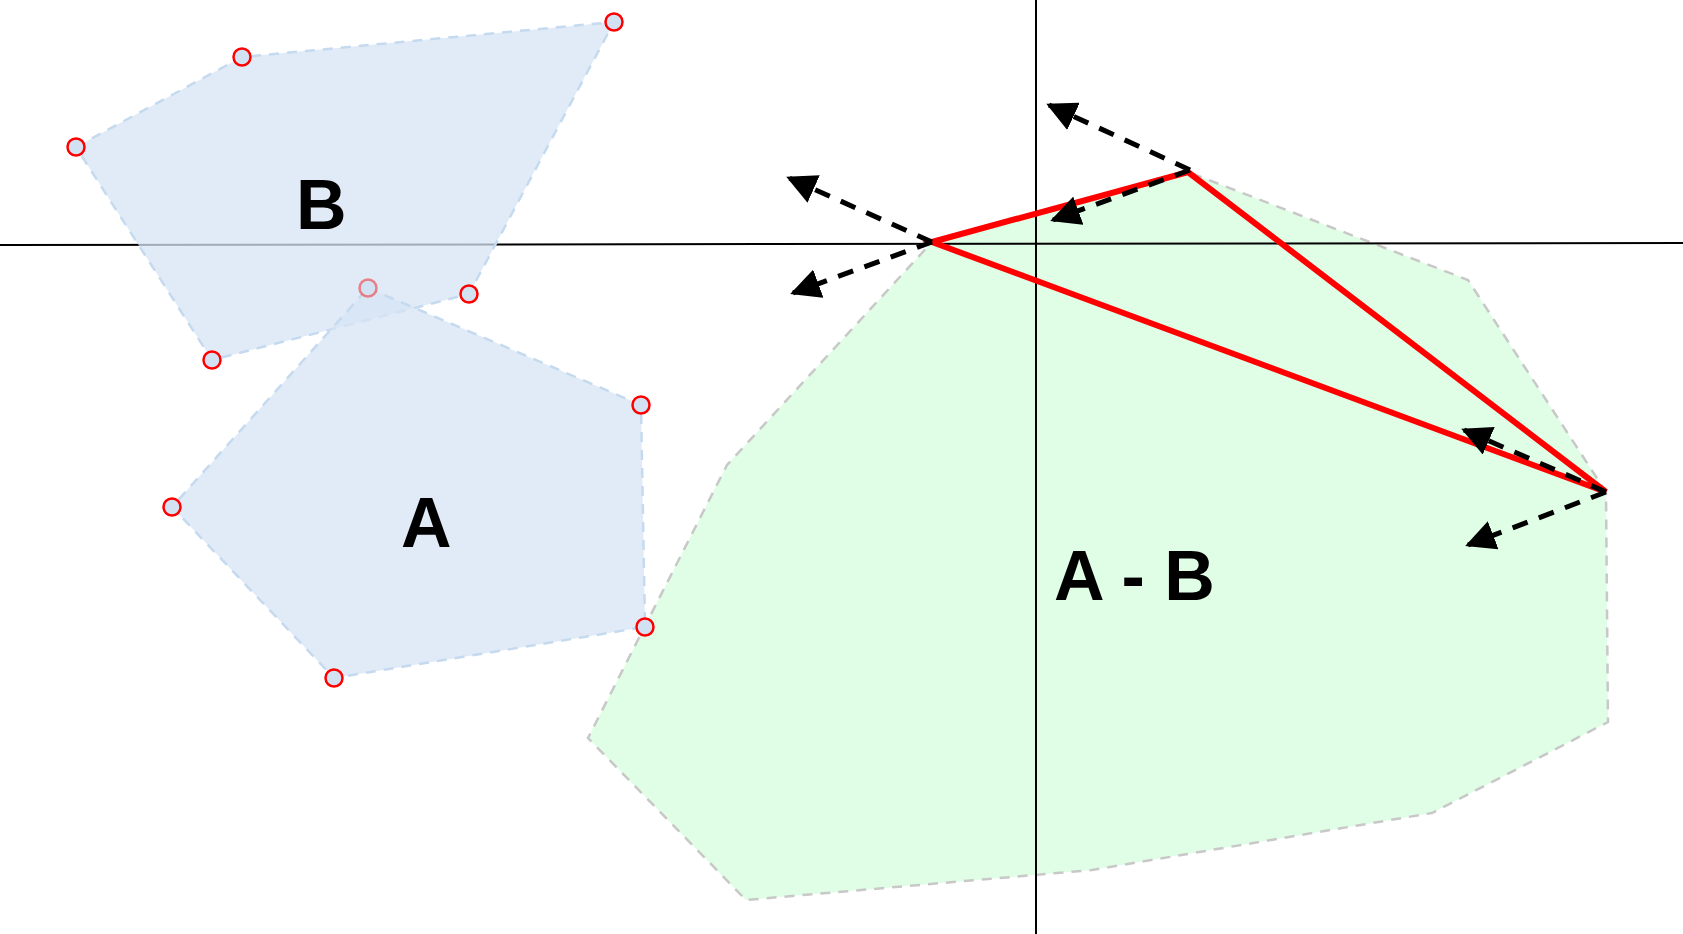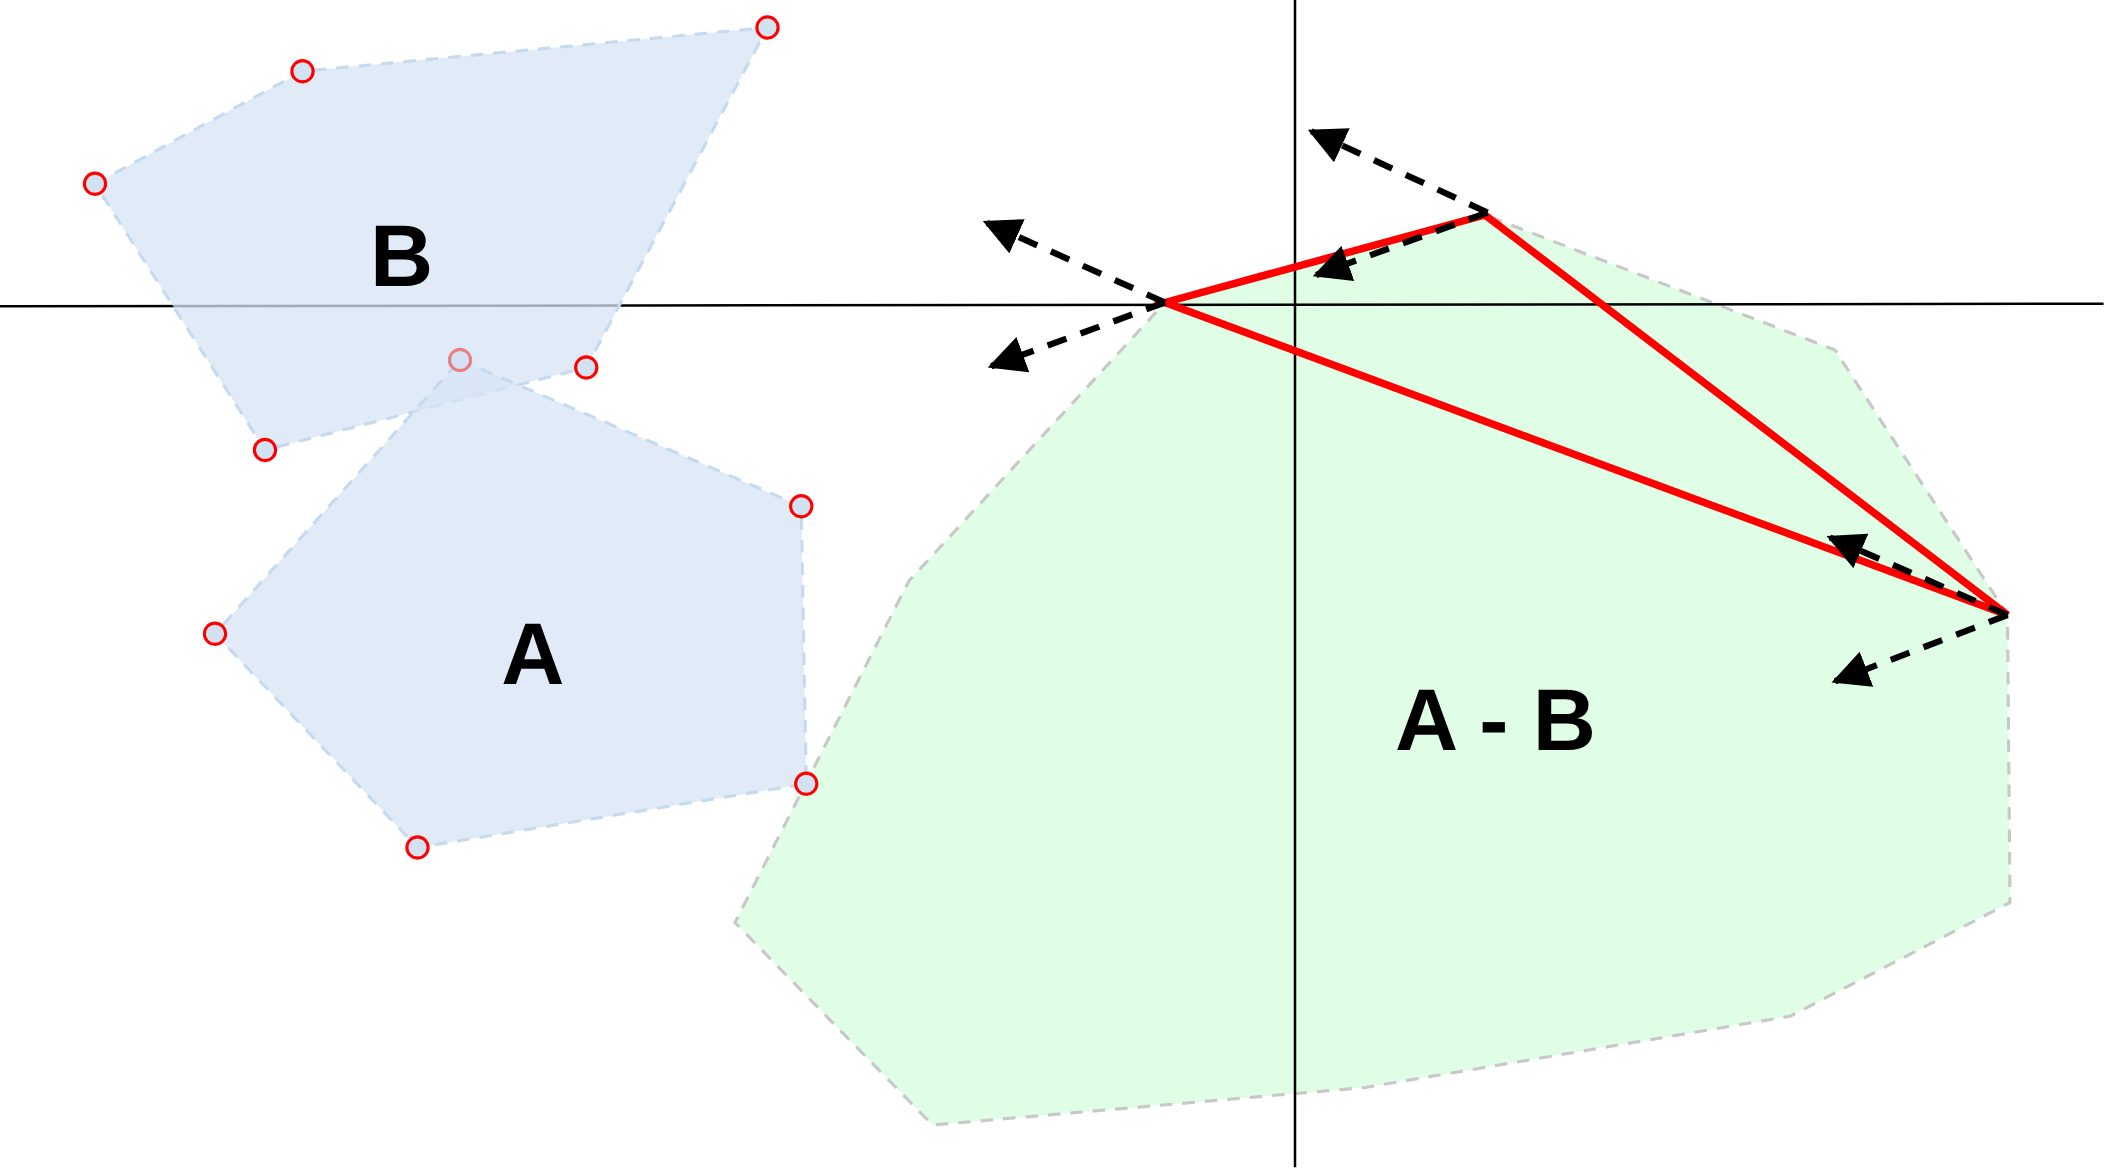--- a/index.html
+++ b/index.html
@@ -48,13 +48,13 @@
       <circle cx="368" cy="288" r="8.5" fill="#d3e2f3" stroke="#ff0000" stroke-width="2.5" stroke-opacity="0.45"></circle>
       <circle cx="641" cy="405" r="8.5" fill="#d3e2f3" stroke="#ff0000" stroke-width="2.5"></circle>
       <circle cx="645" cy="627" r="8.5" fill="#d3e2f3" stroke="#ff0000" stroke-width="2.5"></circle>
       <circle cx="334" cy="678" r="8.5" fill="#d3e2f3" stroke="#ff0000" stroke-width="2.5"></circle>
       <circle cx="172" cy="507" r="8.5" fill="#d3e2f3" stroke="#ff0000" stroke-width="2.5"></circle>
     </g>
 </svg>
 
 <div class="label" style="left:296px; top:170px; font-size:70px;">B</div>
 <div class="label" style="left:401px; top:488px; font-size:70px;">A</div>
-<div class="label" style="left:1116px; top:541px; font-size:70px;">A - B</div>
+<div class="label" style="left:1054px; top:541px; font-size:70px;">A - B</div>
 
 </body></html>

